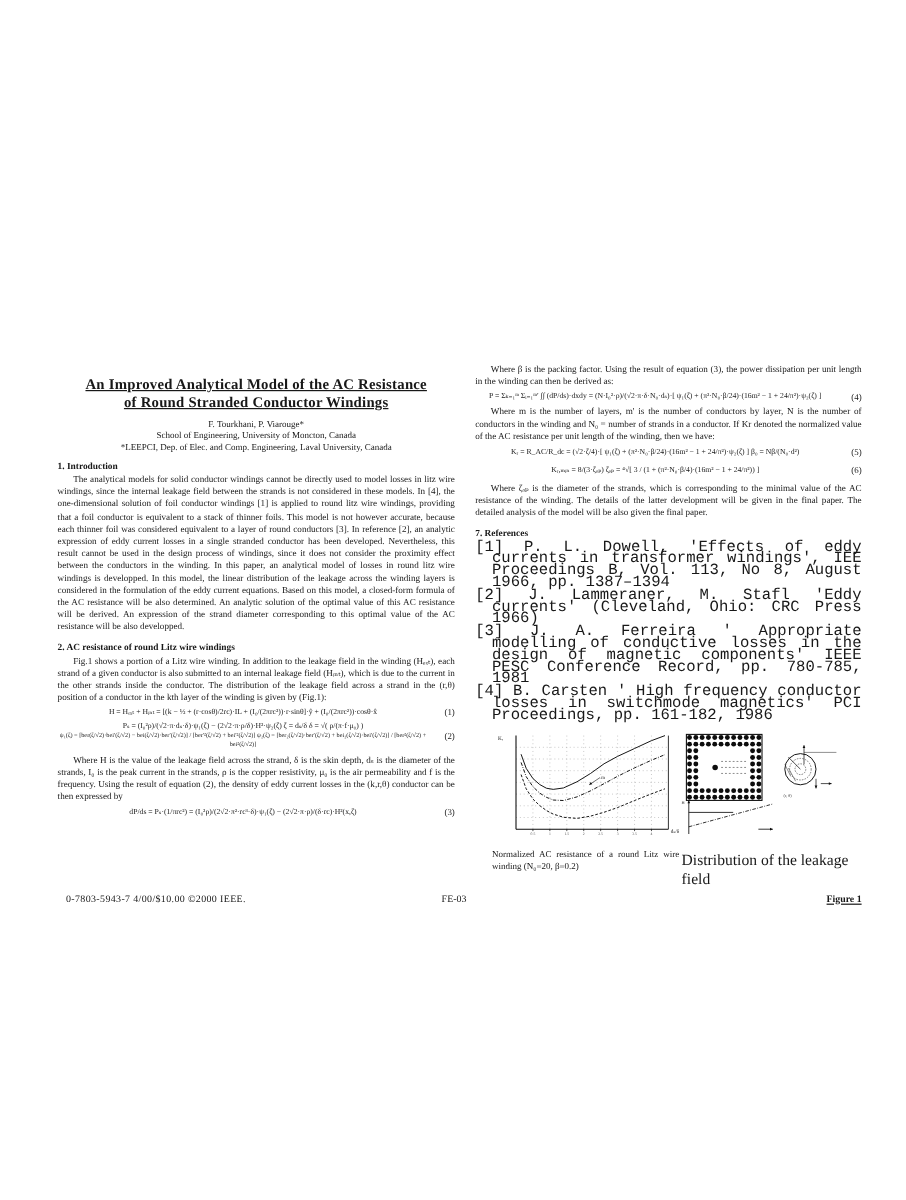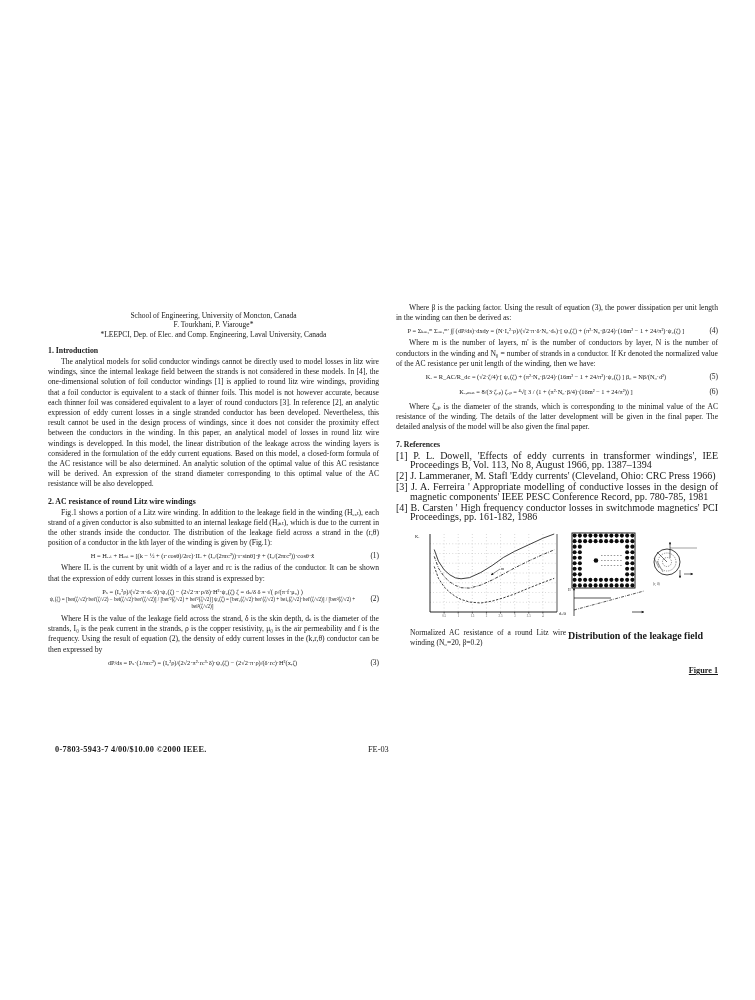--- a/index.html
+++ b/index.html
@@ -11,50 +11,53 @@
   .title{text-align:center;font-weight:bold;font-size:12.3px;line-height:15px;margin-top:8px;letter-spacing:.2px;}
   .tline{display:block;text-decoration:underline;}
   .authors{text-align:center;font-size:7.5px;line-height:9.3px;margin-top:6px;}
   .h{font-weight:bold;font-size:7.8px;margin:7px 0 2px;}
   p.body{font-size:7.6px;line-height:10.2px;text-align:justify;margin:0;}
   .ind{text-indent:13px;}
   .eq{display:flex;align-items:center;margin:3px 0;}
   .eq-c{flex:1;text-align:center;font-size:6.4px;line-height:9px;}
   .eq-c .sz2{font-size:5.2px;line-height:7.6px;}
   .eq-n{width:22px;text-align:right;font-size:7.4px;}
-  .refs p{font-size:10px;line-height:9.8px;margin:0 0 1px 14px;text-indent:-14px;text-align:justify;}
+  .refs p{font-size:13px;line-height:9.8px;margin:0 0 1px 14px;text-indent:-14px;text-align:justify;font-family:Liberation Mono, monospace;}
   .fig{position:relative;height:154px;margin-top:6px;}
   .fig svg{position:absolute;left:0;top:0;}
   .capL{position:absolute;left:14px;top:100px;width:156px;font-size:7.5px;line-height:10px;text-align:justify;}
-  .capR{position:absolute;left:172px;top:102px;width:150px;font-size:10px;font-weight:bold;}
+  .capR{position:absolute;left:172px;top:102px;width:150px;font-size:13px;}
   .figlabel{position:absolute;left:0;top:138px;width:100%;text-align:right;font-weight:bold;font-size:8.2px;text-decoration:underline;}
-  .f1{position:absolute;left:55px;top:745px;font-size:8.3px;letter-spacing:.3px;font-weight:bold;}
+  .f1{position:absolute;left:55px;top:745px;font-size:8.3px;letter-spacing:.3px;}
   .f2{position:absolute;left:368px;top:745px;font-size:8.3px;}
 </style>
 </head>
 <body>
 
 <div class="page">
  <div class="scan">
 
   <div id="col-left">
+    <div class="title">
+      <span class="tline">An Improved Analytical Model of the AC Resistance</span>
+      <span class="tline">of Round Stranded Conductor Windings</span>
+    </div>
     <div class="authors">
+      <div>F. Tourkhani, P. Viarouge*</div>
       <div>School of Engineering, University of Moncton, Canada</div>
-      <div>F. Tourkhani, P. Viarouge*</div>
       <div>*LEEPCI, Dep. of Elec. and Comp. Engineering, Laval University, Canada</div>
     </div>
     <div class="h">1. Introduction</div>
     <p class="body ind">The analytical models for solid conductor windings cannot be directly used to model losses in litz wire windings, since the internal leakage field between the strands is not considered in these models. In [4], the one-dimensional solution of foil conductor windings [1] is applied to round litz wire windings, providing that a foil conductor is equivalent to a stack of thinner foils. This model is not however accurate, because each thinner foil was considered equivalent to a layer of round conductors [3]. In reference [2], an analytic expression of eddy current losses in a single stranded conductor has been developed. Nevertheless, this result cannot be used in the design process of windings, since it does not consider the proximity effect between the conductors in the winding. In this paper, an analytical model of losses in round litz wire windings is developped. In this model, the linear distribution of the leakage across the winding layers is considered in the formulation of the eddy current equations. Based on this model, a closed-form formula of the AC resistance will be also determined. An analytic solution of the optimal value of this AC resistance will be derived. An expression of the strand diameter corresponding to this optimal value of the AC resistance will be also developped.</p>
     <div class="h">2. AC resistance of round Litz wire windings</div>
     <p class="body ind">Fig.1 shows a portion of a Litz wire winding. In addition to the leakage field in the winding (Hₑₓₜ), each strand of a given conductor is also submitted to an internal leakage field (Hᵢₙₜ), which is due to the current in the other strands inside the conductor. The distribution of the leakage field across a strand in the (r,θ) position of a conductor in the kth layer of the winding is given by (Fig.1):</p>
     <div class="eq">
       <div class="eq-c">H = Hₑₓₜ + Hᵢₙₜ = [(k − ½ + (r·cosθ)/2rc)·IL + (I₀/(2πrc²))·r·sinθ]·ŷ + (I₀/(2πrc²))·cosθ·x̂</div>
       <div class="eq-n">(1)</div>
     </div>
-    <p class="body ind">Where IL is the current by unit width of a layer and rc is the radius of the conductor. It can be shown that the expression of eddy current losses in this strand is expressed by:</p>
     <div class="eq">
       <div class="eq-c">
         <div>Pₛ = (I₀²ρ)/(√2·π·dₛ·δ)·ψ₁(ζ) − (2√2·π·ρ/δ)·H²·ψ₂(ζ)        ζ = dₛ/δ        δ = √( ρ/(π·f·μ₀) )</div>
         <div class="sz2">ψ₁(ζ) = [ber(ζ/√2)·bei′(ζ/√2) − bei(ζ/√2)·ber′(ζ/√2)] / [ber′²(ζ/√2) + bei′²(ζ/√2)]        ψ₂(ζ) = [ber₂(ζ/√2)·ber′(ζ/√2) + bei₂(ζ/√2)·bei′(ζ/√2)] / [ber²(ζ/√2) + bei²(ζ/√2)]</div>
       </div>
       <div class="eq-n">(2)</div>
     </div>
     <p class="body ind">Where H is the value of the leakage field across the strand, δ is the skin depth, dₛ is the diameter of the strands, I₀ is the peak current in the strands, ρ is the copper resistivity, μ₀ is the air permeability and f is the frequency. Using the result of equation (2), the density of eddy current losses in the (k,r,θ) conductor can be then expressed by</p>
     <div class="eq">
       <div class="eq-c">dP/ds = Pₛ·(1/πrc²) = (I₀²ρ)/(2√2·π²·rc³·δ)·ψ₁(ζ) − (2√2·π·ρ)/(δ·rc)·H²(x,ζ)</div>

